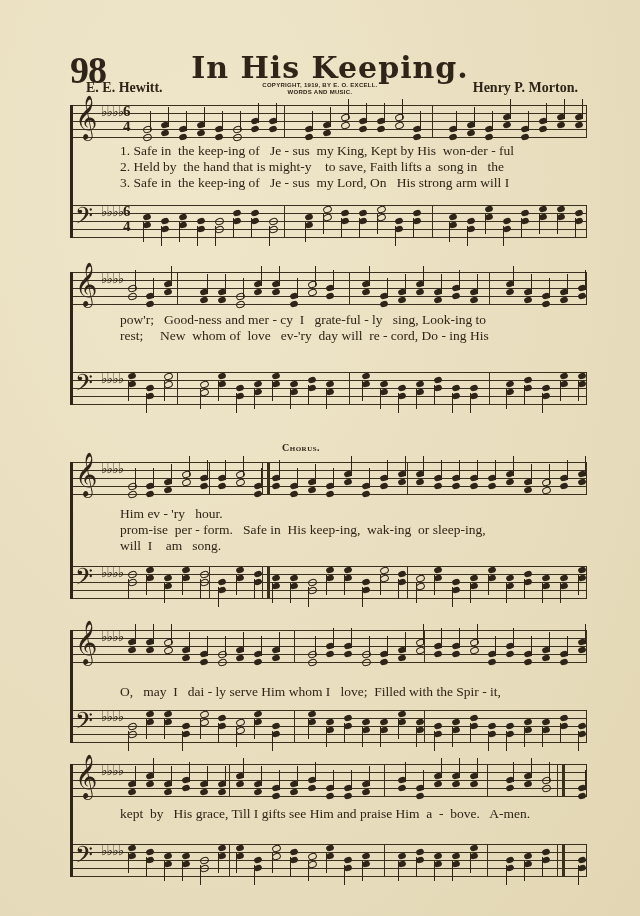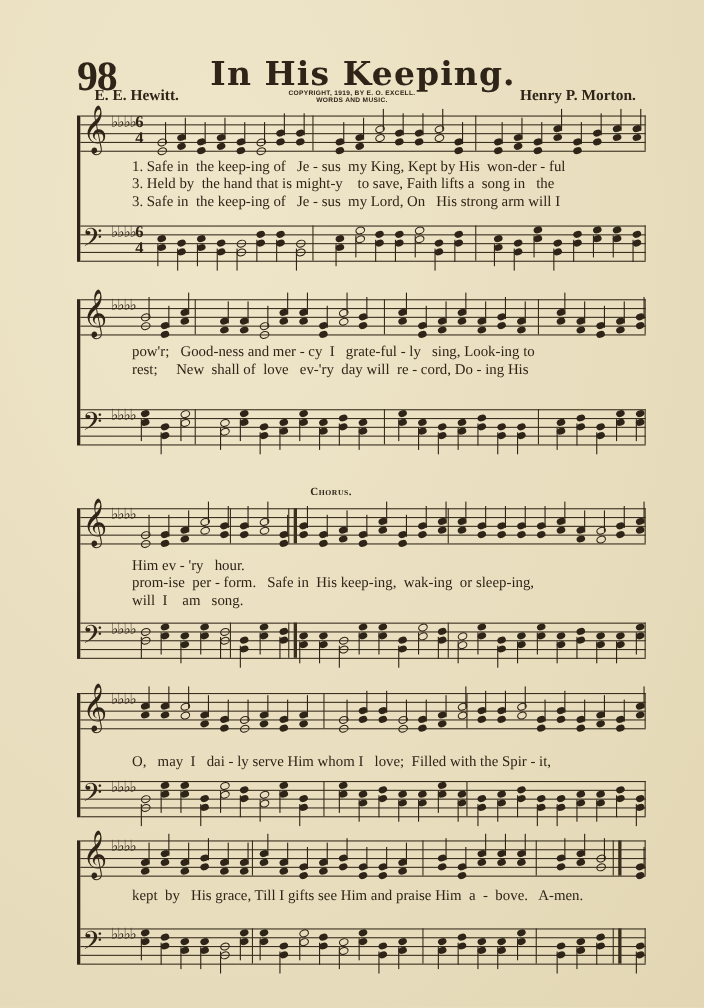--- a/index.html
+++ b/index.html
@@ -125,21 +125,21 @@
         <div class="note" style="left: 466px; top: 13px;"></div>
         <div class="note" style="left: 466px; top: 21px;"></div>
         <div class="stem" style="left: 473px; top: -2px; height: 20px;"></div>
         <div class="note" style="left: 484px; top: 9px;"></div>
         <div class="note" style="left: 484px; top: 17px;"></div>
         <div class="stem" style="left: 491px; top: -6px; height: 20px;"></div>
         <div class="note" style="left: 502px; top: 9px;"></div>
         <div class="note" style="left: 502px; top: 17px;"></div>
         <div class="stem" style="left: 509px; top: -6px; height: 20px;"></div>
       </div>
-      <div class="lyrics" style="top: 38px;"><div>1. Safe in  the keep-ing of   Je - sus  my King, Kept by His  won-der - ful</div><div>3. Held by  the hand that is might-y    to save, Faith lifts a  song in   the</div><div>3. Safe in  the keep-ing of   Je - sus  my Lord, On   His strong arm will I</div></div>
+      <div class="lyrics" style="top: 38px;"><div>1. Safe in  the keep-ing of   Je - sus  my King, Kept by His  won-der - ful</div><div>2. Held by  the hand that is might-y    to save, Faith lifts a  song in   the</div><div>3. Safe in  the keep-ing of   Je - sus  my Lord, On   His strong arm will I</div></div>
       <div class="staff" style="top: 100px;">
         <div class="line" style="top: 0px;"></div>
         <div class="line" style="top: 8px;"></div>
         <div class="line" style="top: 16px;"></div>
         <div class="line" style="top: 24px;"></div>
         <div class="line" style="top: 32px;"></div>
         <div class="clef bass">𝄢</div>
         <div class="keysig">♭♭♭♭</div>
         <div class="timesig">
           <div>6</div>
@@ -296,21 +296,21 @@
         <div class="note" style="left: 469px; top: 21px;"></div>
         <div class="note" style="left: 469px; top: 29px;"></div>
         <div class="stem" style="left: 476px; top: 6px; height: 20px;"></div>
         <div class="note" style="left: 487px; top: 17px;"></div>
         <div class="note" style="left: 487px; top: 25px;"></div>
         <div class="stem" style="left: 494px; top: 2px; height: 20px;"></div>
         <div class="note" style="left: 505px; top: 13px;"></div>
         <div class="note" style="left: 505px; top: 21px;"></div>
         <div class="stem" style="left: 512px; top: -2px; height: 20px;"></div>
       </div>
-      <div class="lyrics" style="top: 40px;"><div>pow'r;   Good-ness and mer - cy  I   grate-ful - ly   sing, Look-ing to</div><div>rest;     New  shall of  love   ev-'ry  day will  re - cord, Do - ing His</div></div>
+      <div class="lyrics" style="top: 40px;"><div>pow'r;   Good-ness and mer - cy  I   grate-ful - ly   sing, Look-ing to</div><div>rest;     New  whom of  love   ev-'ry  day will  re - cord, Do - ing His</div></div>
       <div class="staff" style="top: 100px;">
         <div class="line" style="top: 0px;"></div>
         <div class="line" style="top: 8px;"></div>
         <div class="line" style="top: 16px;"></div>
         <div class="line" style="top: 24px;"></div>
         <div class="line" style="top: 32px;"></div>
         <div class="clef bass">𝄢</div>
         <div class="keysig">♭♭♭♭</div>
         <div class="bar" style="left: 104px;"></div>
         <div class="bar" style="left: 276px;"></div>

